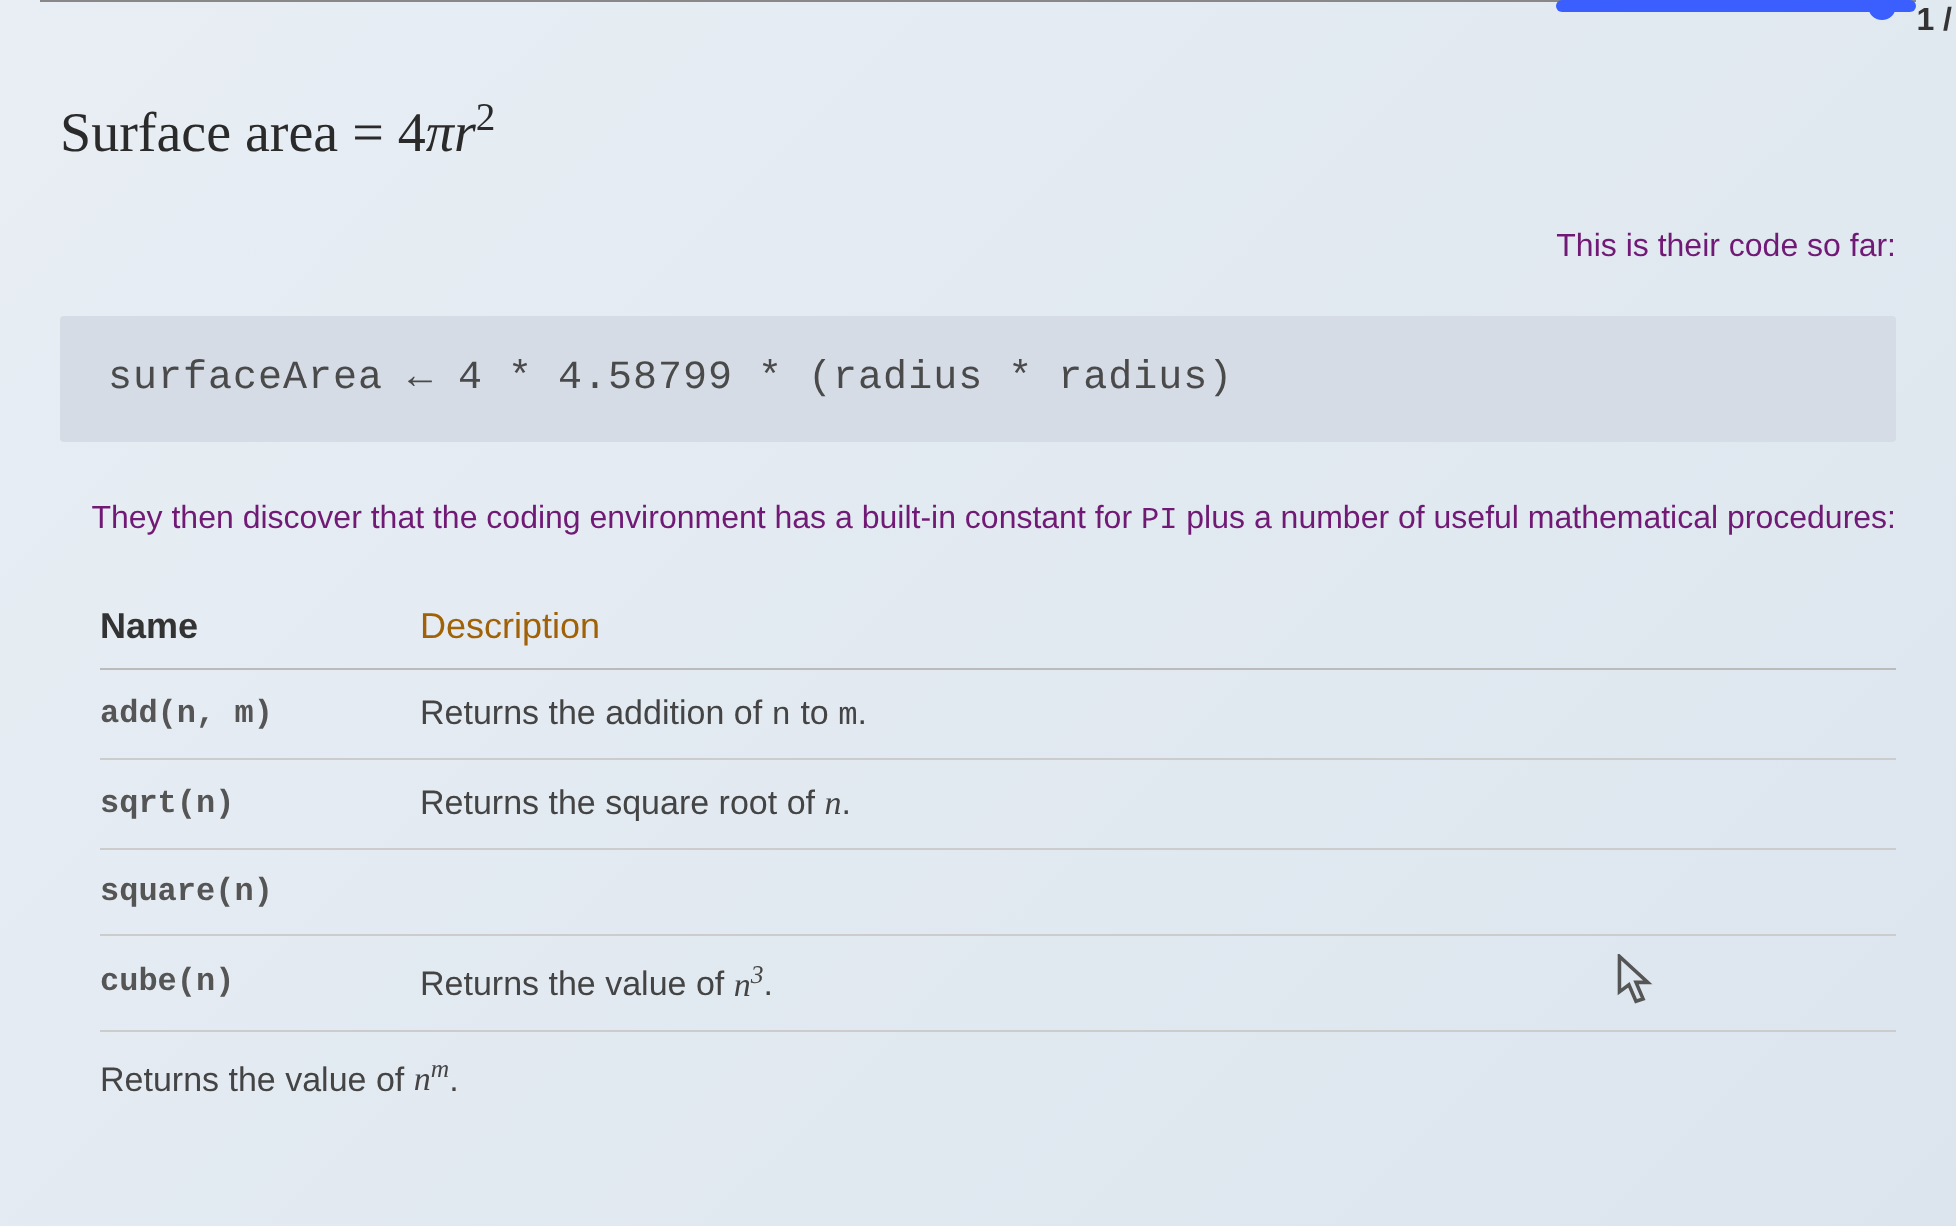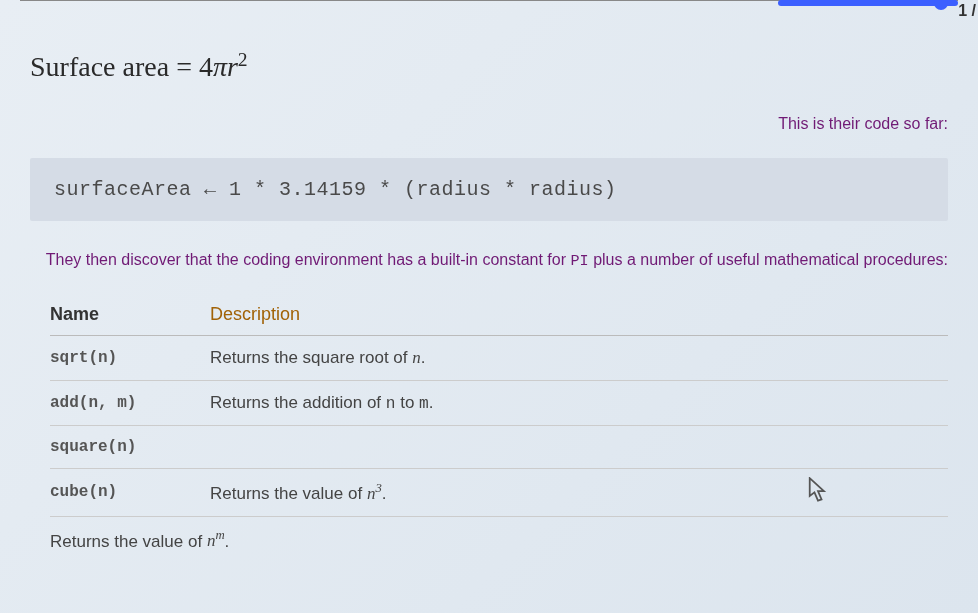--- a/index.html
+++ b/index.html
@@ -151,43 +151,43 @@
 <div class="page-indicator">1 /</div>
 
 <div class="formula">
   <span>Surface area</span>
   <span>=</span>
   <span>4</span><span class="var">π</span><span class="var">r</span><sup>2</sup>
 </div>
 
 <p class="body-text">This is their code so far:</p>
 
-<div class="code-block">surfaceArea ← 1 * 3.14159 * (radius * radius)</div>
+<div class="code-block">surfaceArea ← 4 * 4.58799 * (radius * radius)</div>
 
 <p class="body-text">
   <span>They then discover that the coding environment has a built-in constant for </span><span class="inline-code">PI</span><span> plus a number of useful mathematical procedures:</span>
 </p>
 
 <div class="proc-table">
   <div class="proc-header">
     <div class="proc-name">Name</div>
     <div class="proc-desc">Description</div>
   </div>
 
   <div class="proc-row">
+    <div class="proc-name">add(n, m)</div>
+    <div class="proc-desc">
+      <span>Returns the addition of </span><span class="inline-code">n</span><span> to </span><span class="inline-code">m</span><span>.</span>
+    </div>
+  </div>
+
+  <div class="proc-row">
     <div class="proc-name">sqrt(n)</div>
     <div class="proc-desc">
       <span>Returns the square root of </span><span class="math-var">n</span><span>.</span>
-    </div>
-  </div>
-
-  <div class="proc-row">
-    <div class="proc-name">add(n, m)</div>
-    <div class="proc-desc">
-      <span>Returns the addition of </span><span class="inline-code">n</span><span> to </span><span class="inline-code">m</span><span>.</span>
     </div>
   </div>
 
   <div class="proc-row">
     <div class="proc-name">square(n)</div>
   </div>
 
   <div class="proc-row">
     <div class="proc-name">cube(n)</div>
     <div class="proc-desc">

